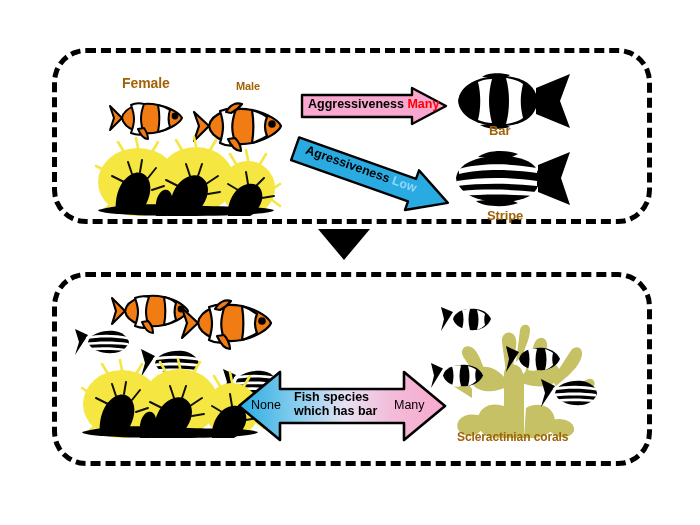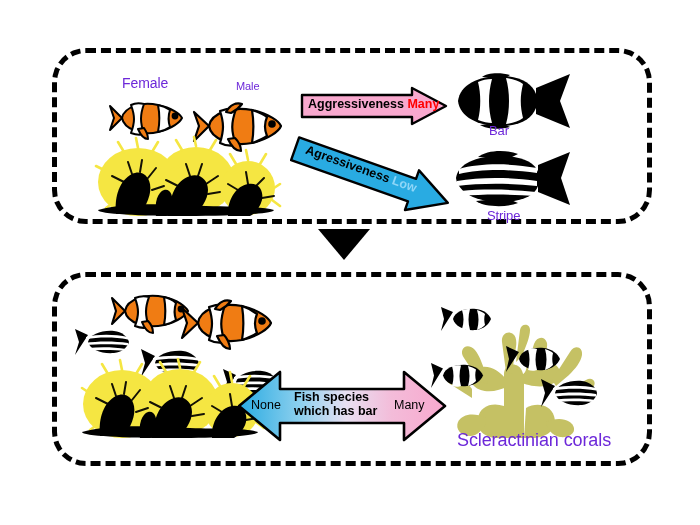--- a/index.html
+++ b/index.html
@@ -38,32 +38,32 @@
     top: 229px;
     width: 0; height: 0;
     border-left: 26px solid transparent;
     border-right: 26px solid transparent;
     border-top: 31px solid #000000;
   }
 
   
   .cap {
     position: absolute;
-    font-weight: normal;
-    color: #6d28d9;
+    font-weight: bold;
+    color: #a16207;
     white-space: nowrap;
     font-size: 13px;
     letter-spacing: -0.1px;
   }
   #label-female  { left: 122px; top: 75px;  font-size: 14px; }
   #label-male    { left: 236px; top: 80px;  font-size: 11px; }
   #label-bar     { left: 489px; top: 123px; font-size: 13px; }
   #label-stripe  { left: 487px; top: 208px; font-size: 13px; }
   #label-host    { left: 117px; top: 430px; font-size: 14px; }
-  #label-corals  { left: 457px; top: 430px; font-size: 18px; }
+  #label-corals  { left: 457px; top: 430px; font-size: 12px; }
 
   
   #arrow-high {
     position: absolute;
     left: 300px; top: 86px;
     width: 148px; height: 40px;
   }
   #arrow-high .txt {
     position: absolute;
     left: 8px; top: 11px;

